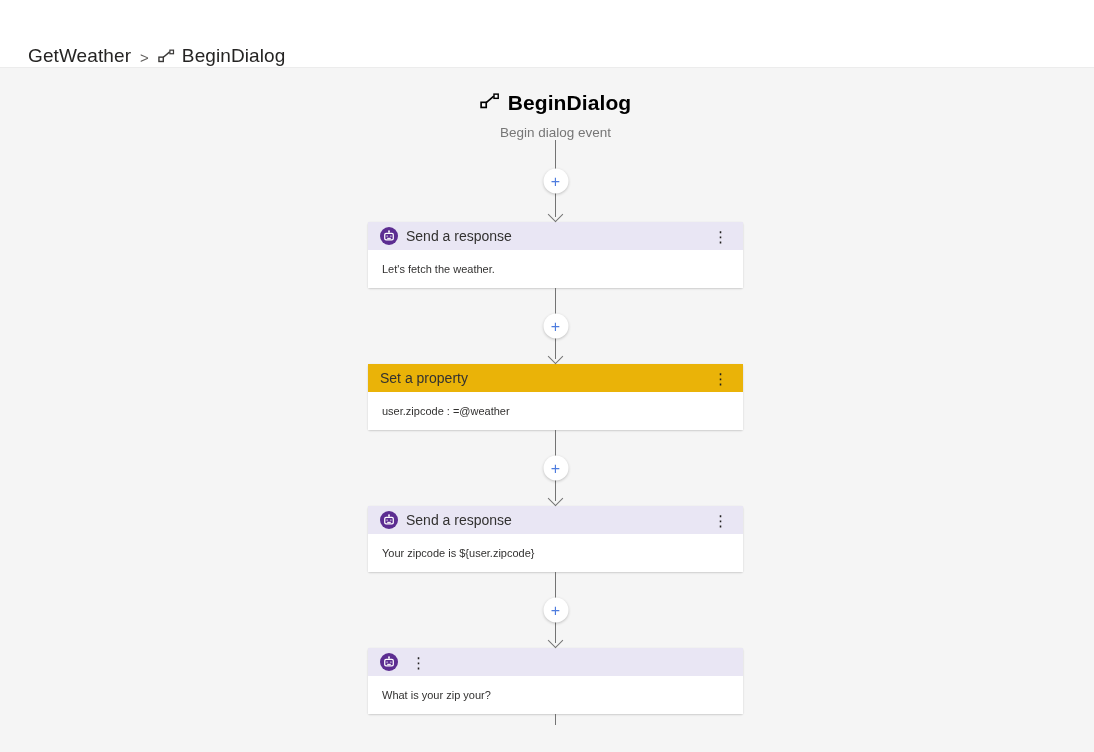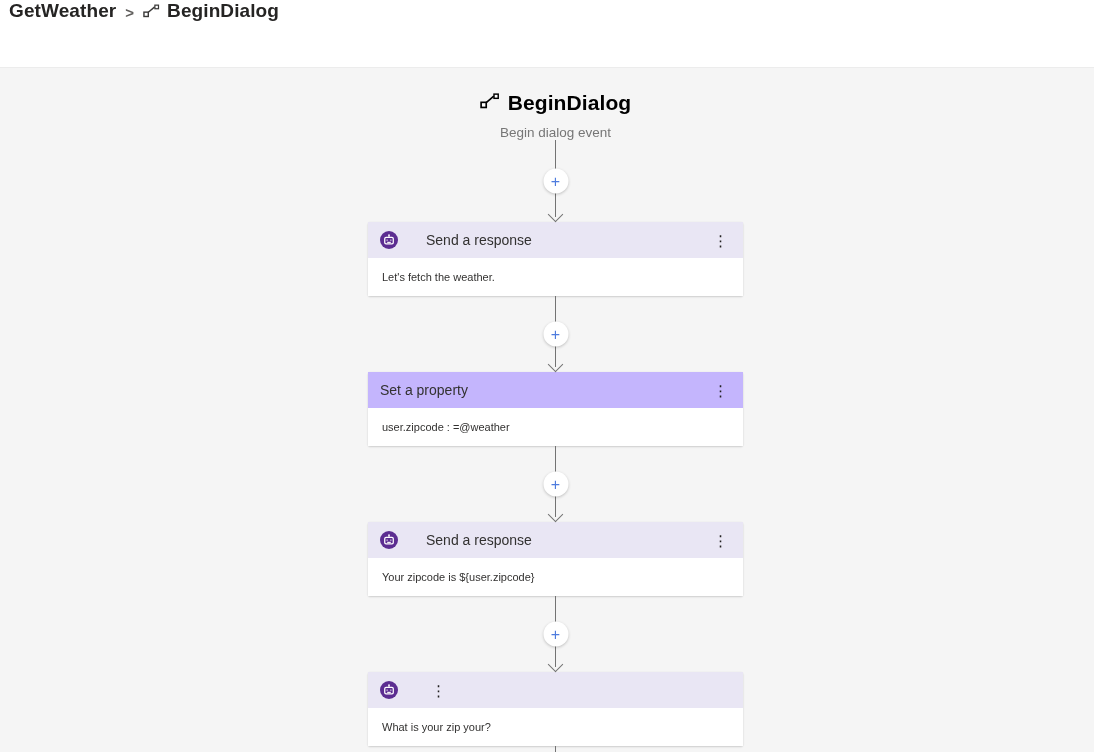--- a/index.html
+++ b/index.html
@@ -9,23 +9,22 @@
     background: #ffffff;
     color: #323130;
   }
 
   
   .breadcrumb-bar {
     height: 68px;
     background: #ffffff;
     border-bottom: 1px solid #ececec;
     display: flex;
-    align-items: flex-start;
-    padding-left: 9px;
-    font-weight: bold;
+    align-items: flex-end;
+    padding-left: 28px;
   }
   .breadcrumb { display: flex; align-items: center; }
   .crumb {
     font-size: 19px;
     color: #252423;
     cursor: pointer;
     letter-spacing: 0.1px;
   }
   .crumb-sep {
     font-size: 15px;
@@ -112,30 +111,29 @@
 
   
   .card {
     width: 375px;
     border-radius: 2px;
     box-shadow: 0 1px 2px rgba(0,0,0,0.16), 0 0 1px rgba(0,0,0,0.1);
     cursor: pointer;
     background: #ffffff;
   }
   .card-header {
-    height: 36px;
+    height: 28px;
     display: flex;
     align-items: center;
     padding: 0 10px 0 12px;
     font-size: 14px;
     color: #323130;
-    gap: 20px;
   }
   .card-header.hdr-purple { background: #e9e6f4; }
-  .card-header.hdr-gray   { background: #c4b5fd; }
+  .card-header.hdr-gray   { background: #eab308; }
   .node-icon { display: inline-flex; margin-right: 8px; }
   .card-title { flex: 1 1 auto; white-space: nowrap; overflow: hidden; }
   .card-menu {
     flex: 0 0 auto;
     background: none;
     border: none;
     font-size: 15px;
     line-height: 1;
     color: #201f1e;
     cursor: pointer;

